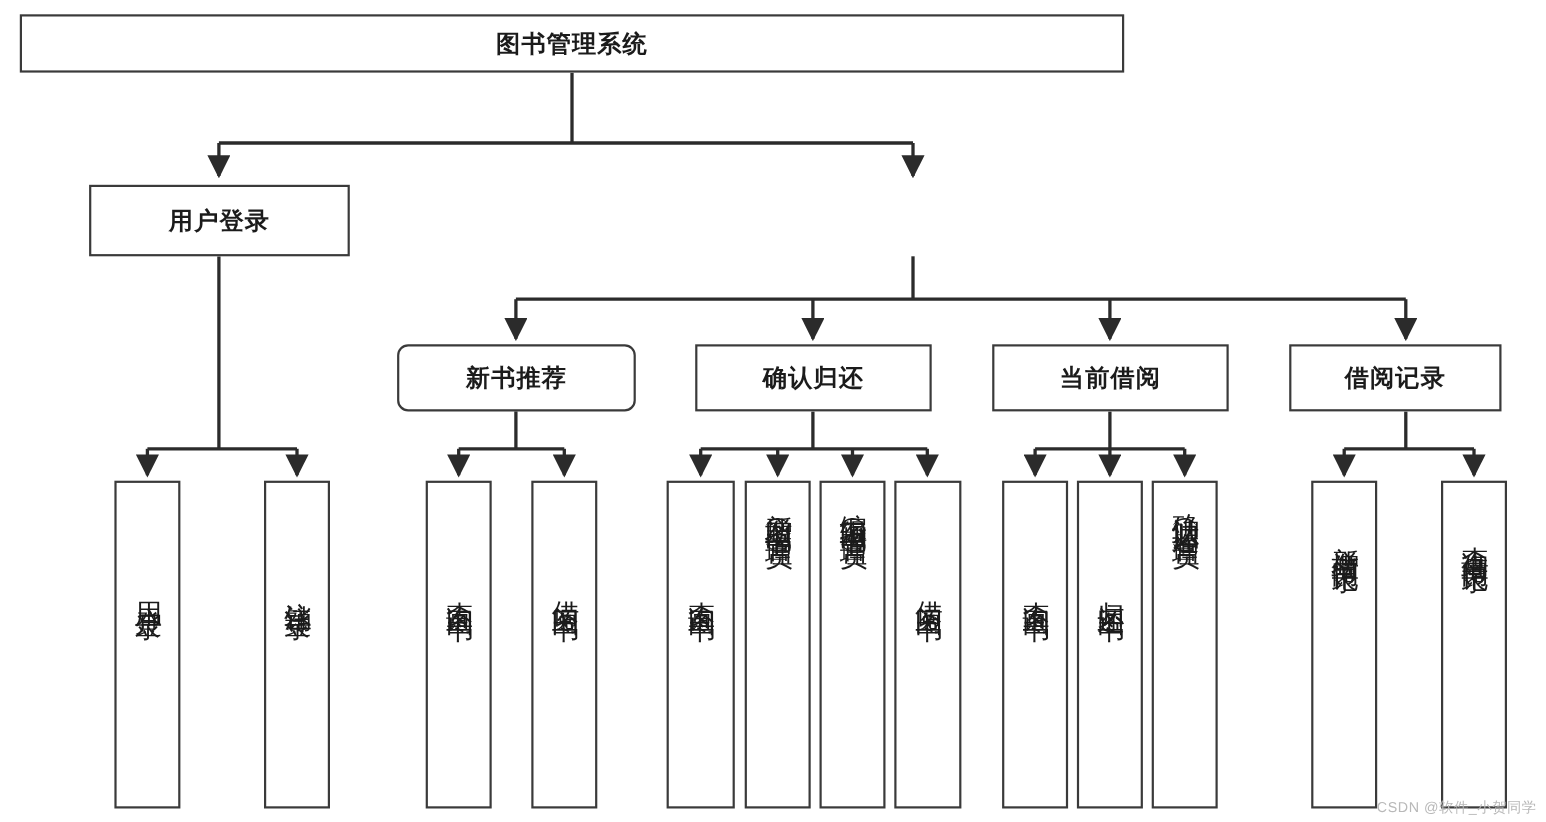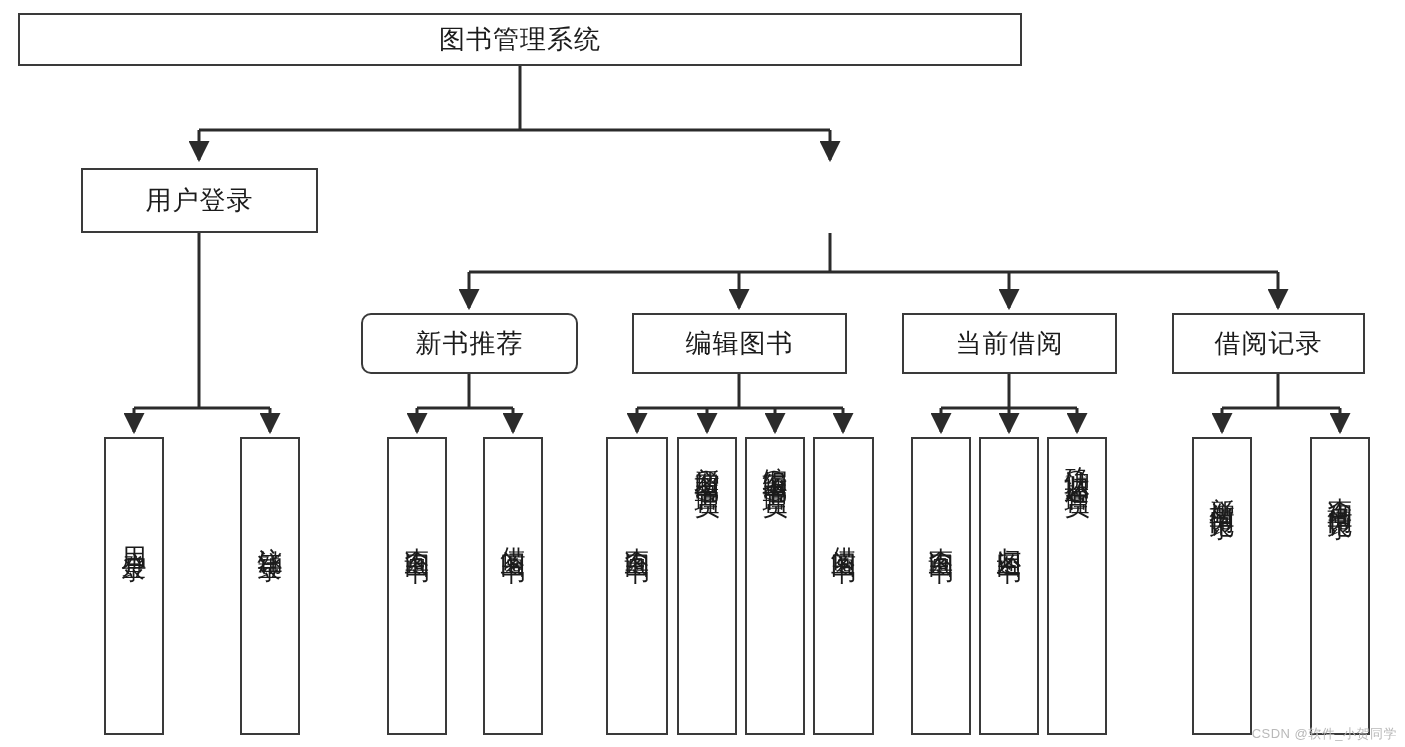--- a/index.html
+++ b/index.html
@@ -21,22 +21,23 @@
     justify-content:center;
     color:#1b1b1b;
   }
   .node .label{
     display:block;
     text-align:center;
     line-height:1.05;
     white-space:pre;
   }
   .node.horizontal .label{
-    font-size:26px;
+    font-size:22px;
     letter-spacing:1px;
+    font-weight:bold;
   }
   .node.vertical{
     align-items:flex-start;
     padding-top:8px;
   }
   .node.vertical .label{
     writing-mode:vertical-rl;
     text-orientation:upright;
     font-size:25px;
     letter-spacing:4px;
@@ -119,21 +120,21 @@
   </div>
 
   <div class="node horizontal" style="left:81px;top:168px;width:237px;height:65px;">
     <span class="label">用户登录</span>
   </div>
 
   <div class="node horizontal" style="left:361px;top:313px;width:217px;height:61px;border-radius:10px;">
     <span class="label">新书推荐</span>
   </div>
   <div class="node horizontal" style="left:632px;top:313px;width:215px;height:61px;">
-    <span class="label">编辑图书</span>
+    <span class="label">确认归还</span>
   </div>
   <div class="node horizontal" style="left:902px;top:313px;width:215px;height:61px;">
     <span class="label">当前借阅</span>
   </div>
   <div class="node horizontal" style="left:1172px;top:313px;width:193px;height:61px;">
     <span class="label">借阅记录</span>
   </div>
 
   <div class="node vertical mid" style="left:104px;top:437px;width:60px;height:298px;">
     <span class="label">用户登录</span>

